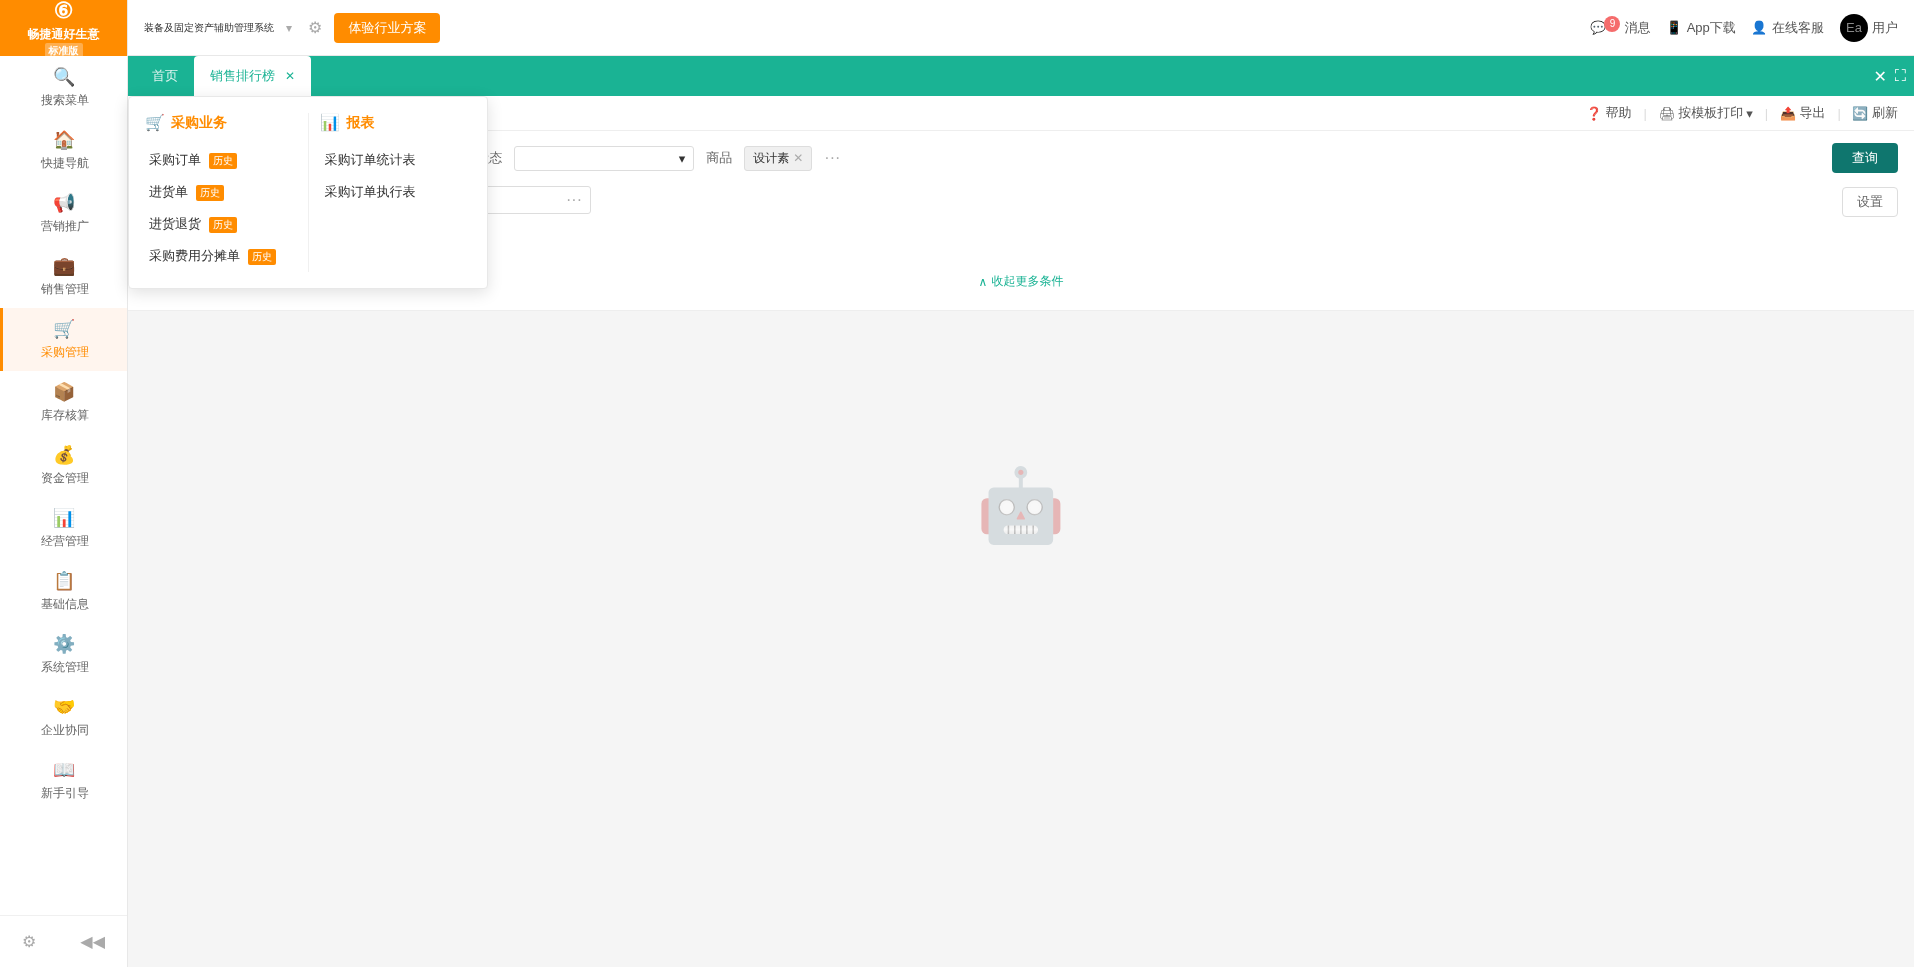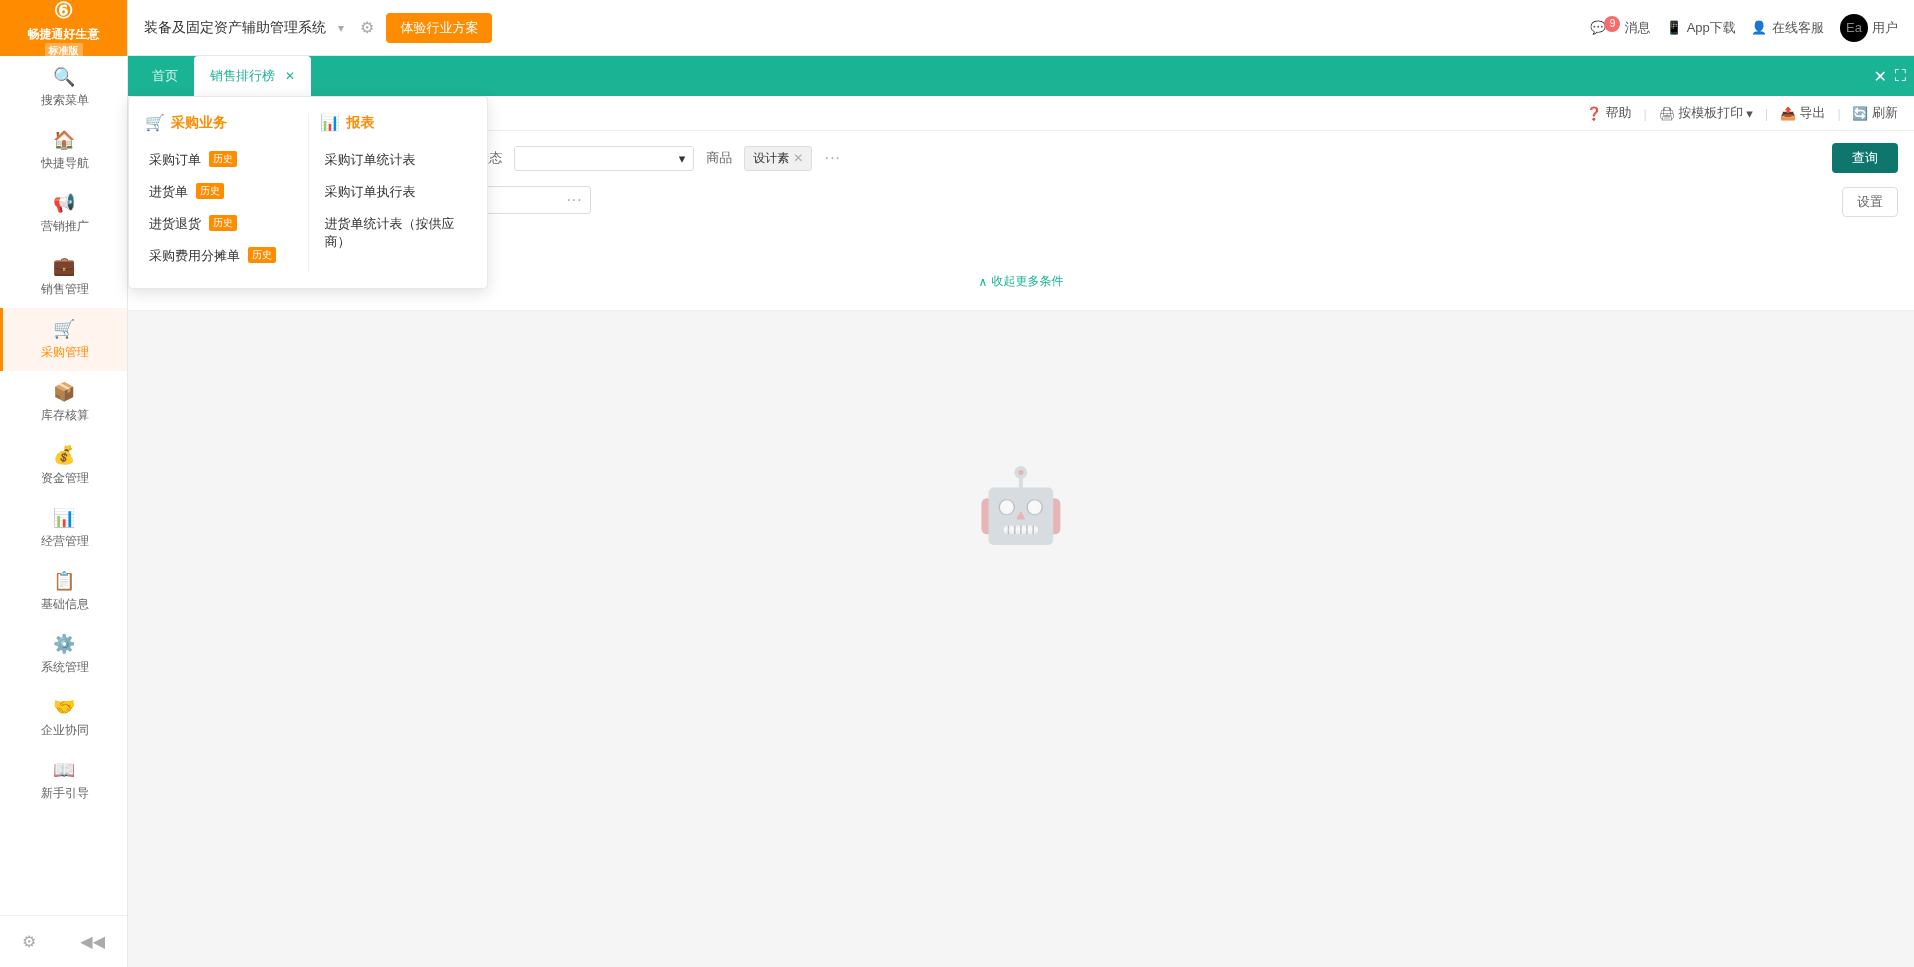--- a/index.html
+++ b/index.html
@@ -29,21 +29,21 @@
       border-top: 1px solid #f0f0f0;
     }
     .sidebar-bottom-btn { cursor: pointer; color: #aaa; font-size: 16px; padding: 4px 8px; }
 
     
     .topbar {
       position: fixed; left: 128px; top: 0; right: 0; height: 56px;
       background: #fff; border-bottom: 1px solid #e8e8e8;
       display: flex; align-items: center; padding: 0 16px; z-index: 99; gap: 12px;
     }
-    .topbar-title { font-size: 14px; color: #333; }
+    .topbar-title { font-size: 10px; color: #333; }
     .topbar-dropdown { color: #aaa; cursor: pointer; font-size: 12px; }
     .topbar-gear { color: #aaa; cursor: pointer; font-size: 16px; margin-left: 4px; }
     .topbar-industry-btn {
       background: #ff8c00; color: white; border: none; padding: 6px 14px;
       border-radius: 4px; cursor: pointer; font-size: 13px;
     }
     .topbar-right { margin-left: auto; display: flex; align-items: center; gap: 16px; color: #555; font-size: 13px; }
     .topbar-right-item { display: flex; align-items: center; gap: 4px; cursor: pointer; }
     .topbar-right-item .badge {
       background: #f56c6c; color: white; border-radius: 50%; width: 16px; height: 16px;
@@ -119,21 +119,21 @@
       background: white; border: 1px solid #e8e8e8; box-shadow: 0 4px 16px rgba(0,0,0,0.12);
       border-radius: 4px; z-index: 200; display: flex; padding: 16px;
     }
     .dropdown-col { flex: 1; }
     .dropdown-col-title {
       color: #ff8c00; font-size: 14px; font-weight: bold; margin-bottom: 12px;
       display: flex; align-items: center; gap: 6px;
     }
     .dropdown-col-title .col-icon { font-size: 16px; }
     .dropdown-item {
-      display: flex; align-items: flex-start; gap: 8px; padding: 7px 4px;
+      display: flex; align-items: flex-end; gap: 8px; padding: 7px 4px;
       cursor: pointer; color: #333; font-size: 13px;
     }
     .hist-badge {
       background: #ff8c00; color: white; font-size: 10px; padding: 1px 4px;
       border-radius: 2px; white-space: nowrap;
     }
     .dropdown-divider { width: 1px; background: #f0f0f0; margin: 0 12px; }
   </style>
 </head>
 <body>
@@ -359,17 +359,14 @@
     <div class="dropdown-col-title">
       <span class="col-icon">📊</span>
       <span>报表</span>
     </div>
     <div class="dropdown-item">
       <span>采购订单统计表</span>
     </div>
     <div class="dropdown-item">
       <span>采购订单执行表</span>
     </div>
-    <div class="dropdown-item">
-      <span>进货单统计表（按供应商）</span>
-    </div>
   </div>
 </div>
 
 </body></html>

